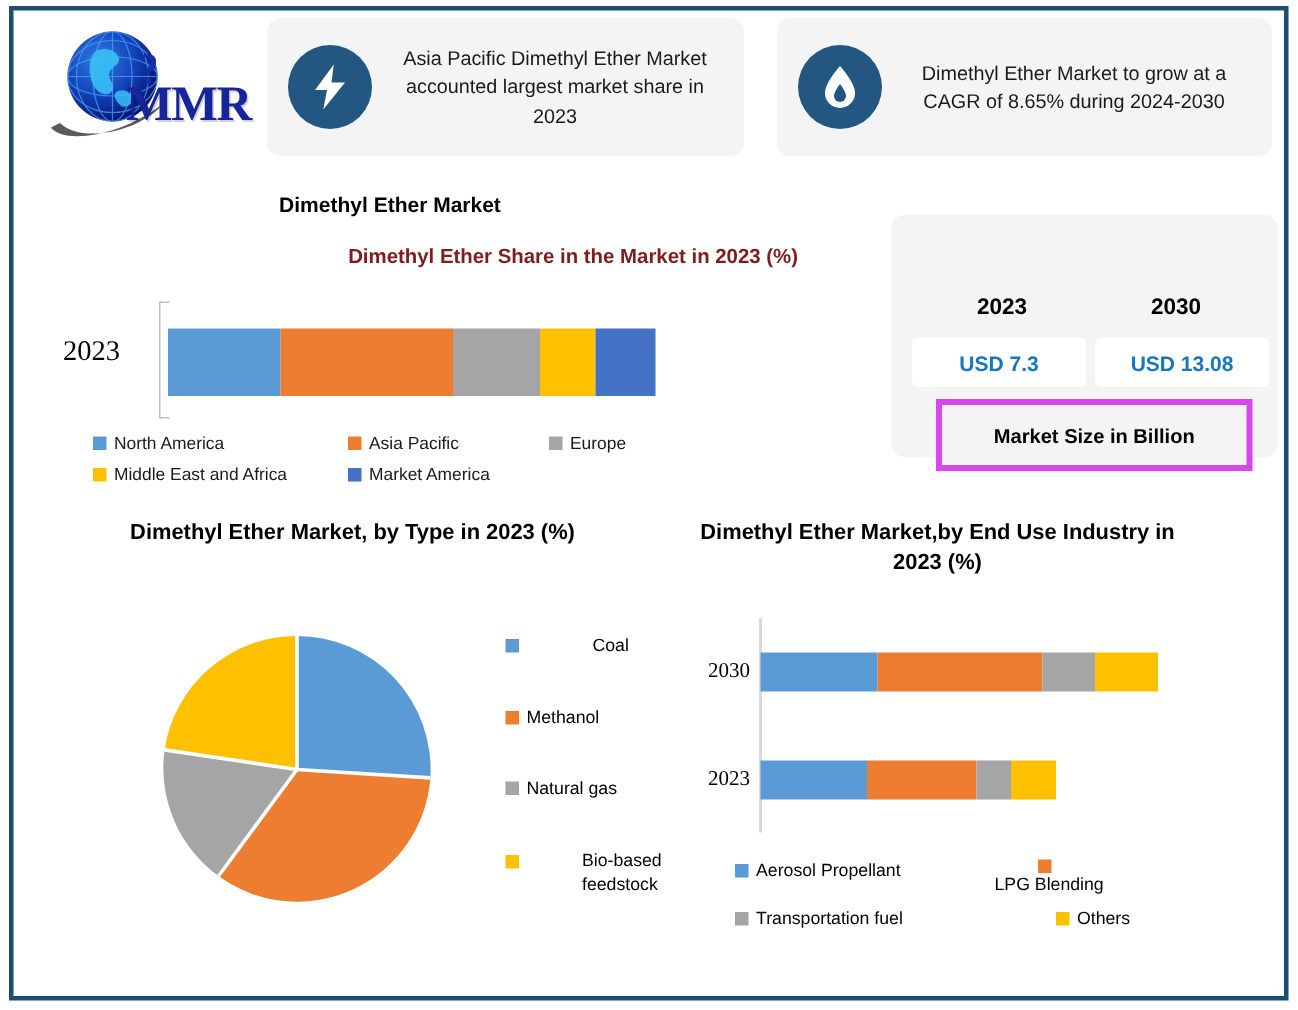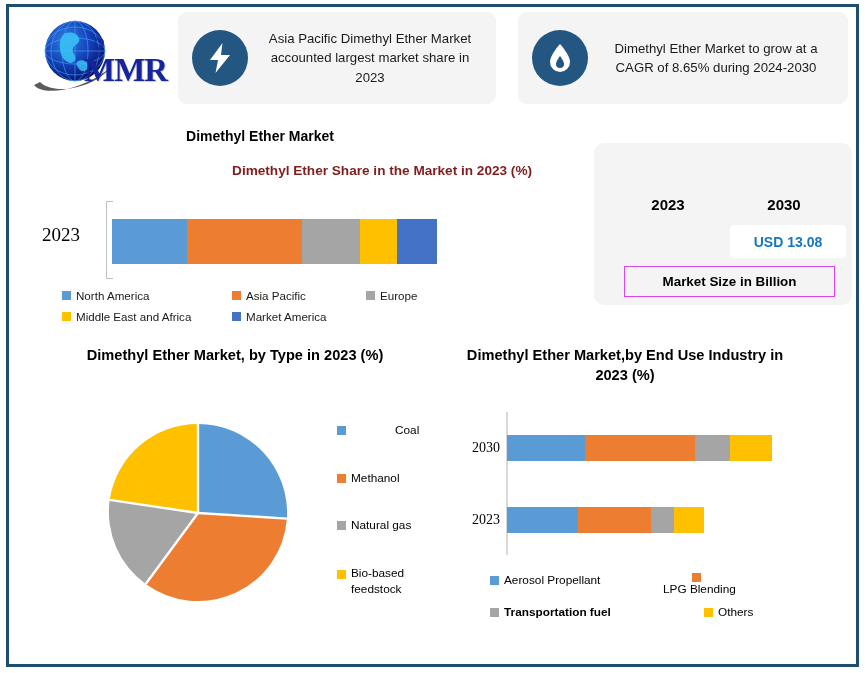--- a/index.html
+++ b/index.html
@@ -119,22 +119,22 @@
   .kpi-box {
     position: absolute; top: 225px; height: 33px; width: 116px;
     background: #ffffff; border-radius: 4px;
     display: flex; align-items: center; justify-content: center;
     font-size: 14px; font-weight: bold; color: #1777be;
   }
   .kpi-box.b1 { left: 608px; }
   .kpi-box.b2 { left: 730px; }
   .kpi-caption {
     position: absolute; left: 624px; top: 266px;
-    width: 211px; height: 31px;
-    background: #f4f4f4; border: 1px solid #d946ef;
+    width: 211px; height: 48px;
+    background: #f4f4f4; border: 4px solid #d946ef;
     display: flex; align-items: center; justify-content: center;
     font-size: 13.4px; font-weight: bold; color: #000;
   }
 
   
   .pie-title {
     position: absolute; left: 55px; top: 346px; width: 360px;
     text-align: center; font-size: 14.6px; font-weight: bold; color: #000;
     line-height: 1.35;
   }
@@ -242,20 +242,21 @@
     </div>
     <div class="lg-item" style="left:232px;top:310px;">
       <span class="lg-sw" style="background:#4472c4;"></span>
       <span>Market America</span>
     </div>
   </div>
 
   <div class="kpi-panel"></div>
   <div class="kpi-year y1">2023</div>
   <div class="kpi-year y2">2030</div>
+  <div class="kpi-box b1">USD 7.3</div>
   <div class="kpi-box b2">USD 13.08</div>
   <div class="kpi-caption">Market Size in Billion</div>
 
   <div class="pie-title">Dimethyl Ether Market, by Type in 2023 (%)</div>
   <svg class="pie" viewBox="0 0 180 180">
 
     <path d="M90,90 L90,1 A89,89 0 0 1 84.4,178.8 Z" fill="none"></path>
     <path d="M90,90 L90,1 A89,89 0 0 1 178.9,95.6 Z" fill="#5b9bd5"></path>
 
     <path d="M90,90 L178.9,95.6 A89,89 0 0 1 37.7,161.0 Z" fill="#ed7d31"></path>
@@ -277,21 +278,21 @@
       <span>Coal</span>
     </div>
     <div class="lg-item" style="left:337px;top:471px;font-size:11.8px;">
       <span class="lg-sw" style="background:#ed7d31;"></span>
       <span>Methanol</span>
     </div>
     <div class="lg-item" style="left:337px;top:518px;font-size:11.8px;">
       <span class="lg-sw" style="background:#a5a5a5;"></span>
       <span>Natural gas</span>
     </div>
-    <div class="lg-item" style="left:337px;top:566px;font-size:11.8px;align-items:flex-start;">
+    <div class="lg-item" style="left:337px;top:566px;font-size:11.8px;align-items:flex-start;gap:37px;">
       <span class="lg-sw" style="background:#ffc000;margin-top:4px;"></span>
       <span style="white-space:normal;display:inline-block;width:66px;line-height:1.35;">Bio-based feedstock</span>
     </div>
   </div>
 
   <div class="eu-title">Dimethyl Ether Market,by End Use Industry in 2023 (%)</div>
   <div class="eu-axis"></div>
 
   <div class="eu-cat" style="left:440px;top:440px;">2030</div>
   <div class="eu-bar" style="left:507px;top:435px;width:265px;">
@@ -311,21 +312,21 @@
 
   <div>
     <div class="lg-item" style="left:490px;top:573px;font-size:11.8px;">
       <span class="lg-sw" style="background:#5b9bd5;"></span>
       <span>Aerosol Propellant</span>
     </div>
     <div class="lg-item" style="left:663px;top:573px;font-size:11.8px;flex-direction:column;">
       <span class="lg-sw" style="background:#ed7d31;"></span>
       <span>LPG Blending</span>
     </div>
-    <div class="lg-item" style="left:490px;top:605px;font-size:11.8px;font-weight:bold;">
+    <div class="lg-item" style="left:490px;top:605px;font-size:11.8px;">
       <span class="lg-sw" style="background:#a5a5a5;"></span>
       <span>Transportation fuel</span>
     </div>
     <div class="lg-item" style="left:663px;top:605px;font-size:11.8px;margin-left:41px;">
       <span class="lg-sw" style="background:#ffc000;"></span>
       <span>Others</span>
     </div>
   </div>
 </div>
 

